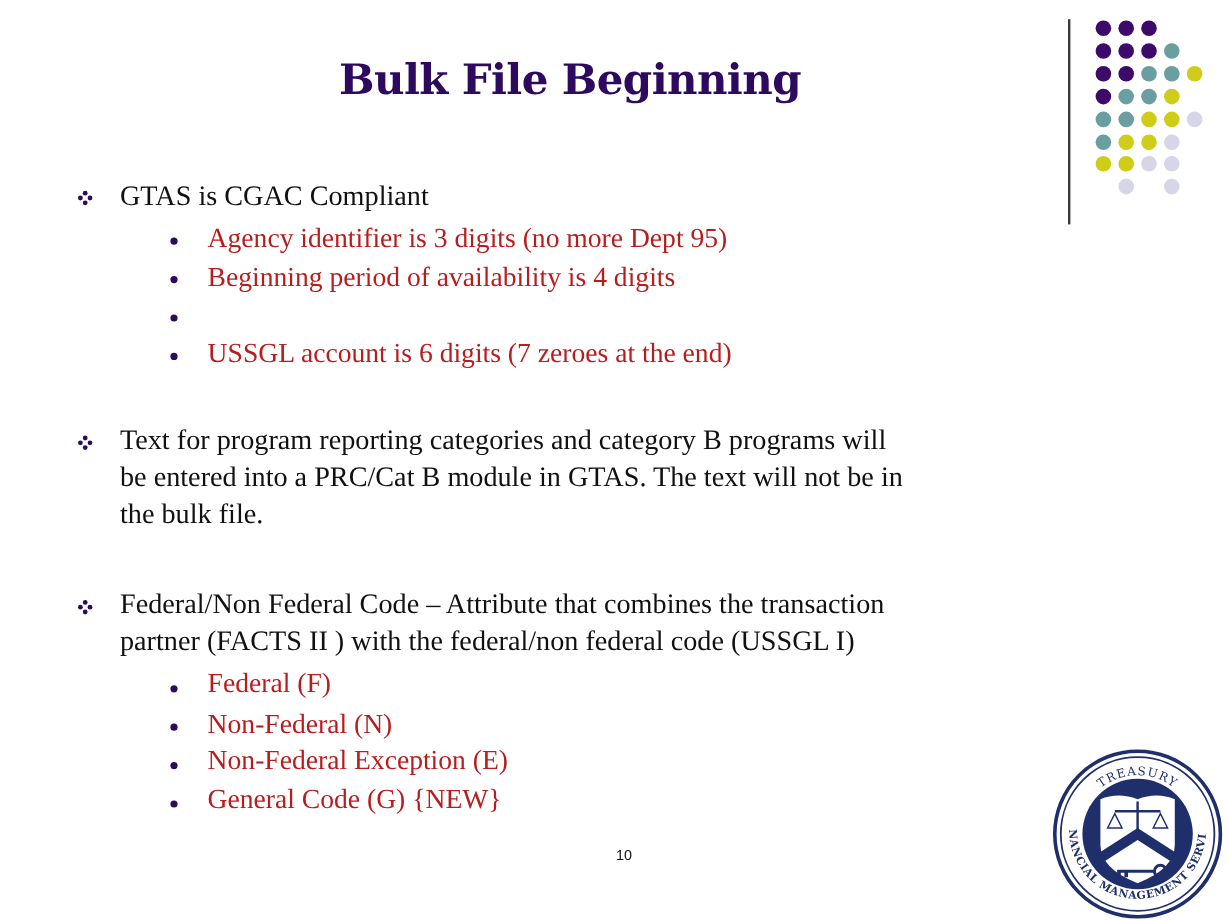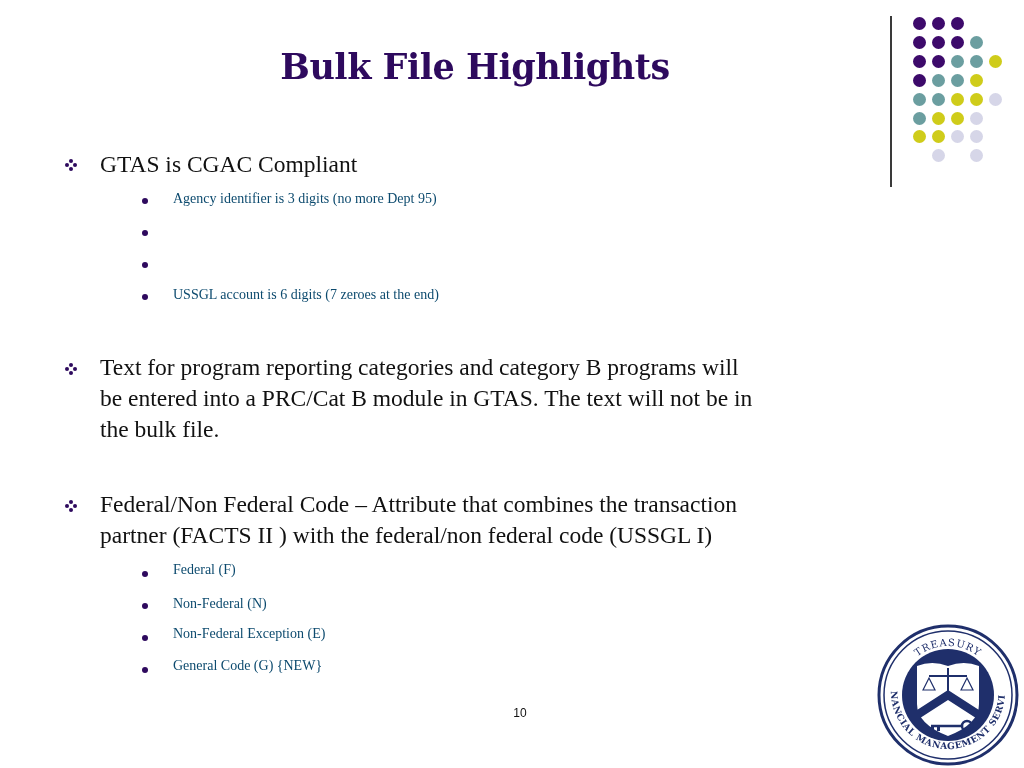--- a/index.html
+++ b/index.html
@@ -4,21 +4,21 @@
   <style>
     html, body { margin:0; padding:0; }
     body { width:1024px; height:768px; background:#ffffff; position:relative; overflow:hidden; font-family:"DejaVu Serif", "Liberation Serif", serif; }
     .title { position:absolute; left:0; width:950px; top:46px; text-align:center; font-family:"DejaVu Serif", serif; font-weight:bold; font-size:35px; color:#2e0a5e; letter-spacing:-0.5px; }
     .vline { position:absolute; left:890px; top:16px; width:2px; height:171px; background:#3a3a3a; }
     .dots { position:absolute; left:0; top:0; }
     .dot { position:absolute; width:13px; height:13px; border-radius:50%; }
     .content { position:absolute; left:0; top:0; width:1024px; height:768px; }
     .l1 { position:absolute; left:100px; font-size:22px; color:#111; line-height:32px; font-family:"Liberation Serif", serif; }
     .l1 .t { font-size:23.5px; }
-    .l2 { position:absolute; left:173px; font-size:14px; color:#0c4a6e; line-height:32px; font-family:"Liberation Serif", serif; }
+    .l2 { position:absolute; left:173px; font-size:23px; color:#b91c1c; line-height:32px; font-family:"Liberation Serif", serif; }
     .diamond { position:absolute; width:14px; height:14px; }
     .bullet { position:absolute; width:6px; height:6px; border-radius:50%; background:#2e0a5e; }
     .pagenum { position:absolute; left:0; width:1040px; top:706px; text-align:center; font-family:"Liberation Sans", sans-serif; font-size:12px; color:#111; }
     .seal { position:absolute; left:877px; top:624px; width:142px; height:142px; }
   </style>
 </head>
 <body>
 
 <div class="vline"></div>
 <div class="dots" id="dots">
@@ -48,35 +48,36 @@
     <div class="dot" style="left: 951px; top: 112px; background: rgb(207, 204, 26);"></div>
     <div class="dot" style="left: 970px; top: 112px; background: rgb(214, 214, 232);"></div>
     <div class="dot" style="left: 913px; top: 130px; background: rgb(207, 204, 26);"></div>
     <div class="dot" style="left: 932px; top: 130px; background: rgb(207, 204, 26);"></div>
     <div class="dot" style="left: 951px; top: 130px; background: rgb(214, 214, 232);"></div>
     <div class="dot" style="left: 970px; top: 130px; background: rgb(214, 214, 232);"></div>
     <div class="dot" style="left: 932px; top: 149px; background: rgb(214, 214, 232);"></div>
     <div class="dot" style="left: 970px; top: 149px; background: rgb(214, 214, 232);"></div>
   </div>
 
-<div class="title">Bulk File Highlights</div>
+<div class="title">Bulk File Beginning</div>
 
 <div class="content">
 
   <svg class="diamond" style="left:64px;top:158px" viewBox="0 0 14 14">
     <circle cx="7" cy="3" r="2" fill="#2e0a5e"></circle>
       <circle cx="7" cy="11" r="2" fill="#2e0a5e"></circle>
     <circle cx="3" cy="7" r="2" fill="#2e0a5e"></circle>
       <circle cx="11" cy="7" r="2" fill="#2e0a5e"></circle>
   </svg>
   <div class="l1" style="top:148px"><span class="t">GTAS is CGAC Compliant</span></div>
 
   <div class="bullet" style="left:142px;top:198px"></div>
   <div class="l2" style="top:183px">Agency identifier is 3 digits (no more Dept 95)</div>
   <div class="bullet" style="left:142px;top:230px"></div>
+  <div class="l2" style="top:215px">Beginning period of availability is 4 digits</div>
   <div class="bullet" style="left:142px;top:262px"></div>
   <div class="bullet" style="left:142px;top:294px"></div>
   <div class="l2" style="top:279px">USSGL account is 6 digits (7 zeroes at the end)</div>
 
   <svg class="diamond" style="left:64px;top:362px" viewBox="0 0 14 14">
     <circle cx="7" cy="3" r="2" fill="#2e0a5e"></circle>
       <circle cx="7" cy="11" r="2" fill="#2e0a5e"></circle>
     <circle cx="3" cy="7" r="2" fill="#2e0a5e"></circle>
       <circle cx="11" cy="7" r="2" fill="#2e0a5e"></circle>
   </svg>

